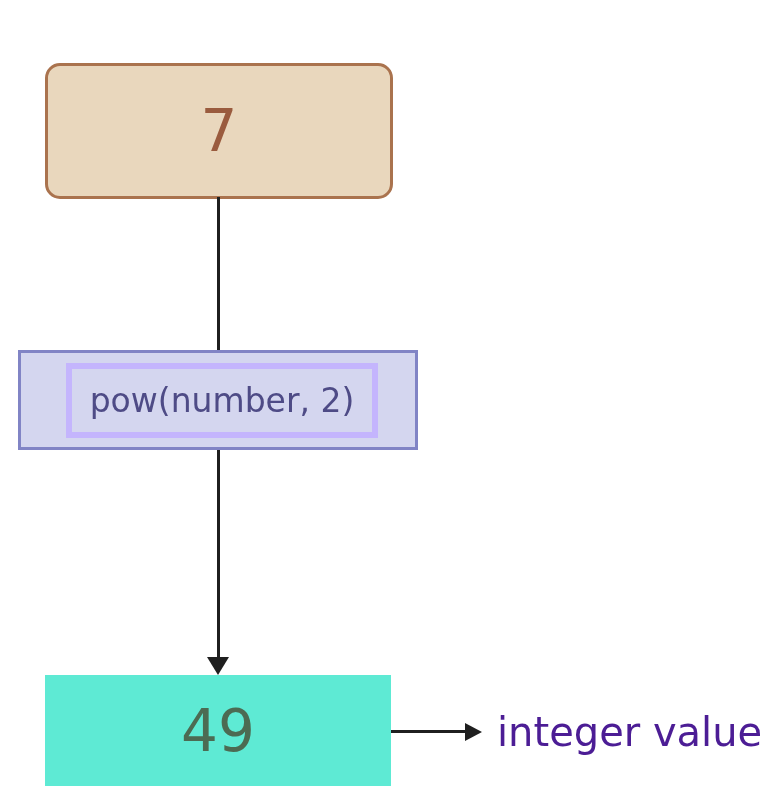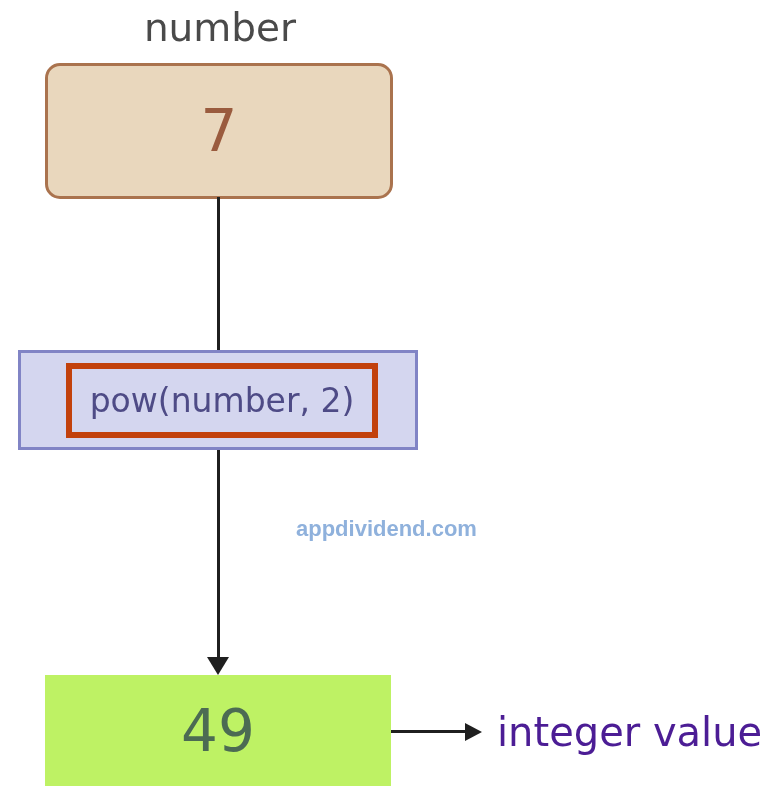--- a/index.html
+++ b/index.html
@@ -72,21 +72,21 @@
   }
 
   
   .highlight-box {
     position: absolute;
     left: 66px;
     top: 363px;
     width: 312px;
     height: 75px;
     box-sizing: border-box;
-    border: 6px solid #c2410c;
+    border: 6px solid #c4b5fd;
     display: flex;
     align-items: center;
     justify-content: center;
   }
   .highlight-box span {
     font-size: 33px;
     color: #4e4b86;
   }
 
   
@@ -120,21 +120,21 @@
     color: #8fb1dc;
   }
 
   
   .output-box {
     position: absolute;
     left: 45px;
     top: 675px;
     width: 346px;
     height: 111px;
-    background: #bef264;
+    background: #5eead4;
     display: flex;
     align-items: center;
     justify-content: center;
   }
   .output-box span {
     font-size: 58px;
     color: #4c6b53;
   }
 
   
@@ -167,38 +167,36 @@
     font-size: 40px;
     color: #4c1d95;
     white-space: nowrap;
   }
 </style>
 </head>
 <body>
 
 <div class="canvas">
 
-  <div class="input-label">number</div>
 
   <div class="input-box">
     <span>7</span>
   </div>
 
   <div class="connector-line-1"></div>
 
   <div class="function-box"></div>
 
   <div class="highlight-box">
     <span>pow(number, 2)</span>
   </div>
 
   <div class="down-line"></div>
   <div class="down-head"></div>
 
-  <div class="watermark">appdividend.com</div>
 
   <div class="output-box">
     <span>49</span>
   </div>
 
   <div class="right-line"></div>
   <div class="right-head"></div>
 
   <div class="output-label">integer value</div>
 

